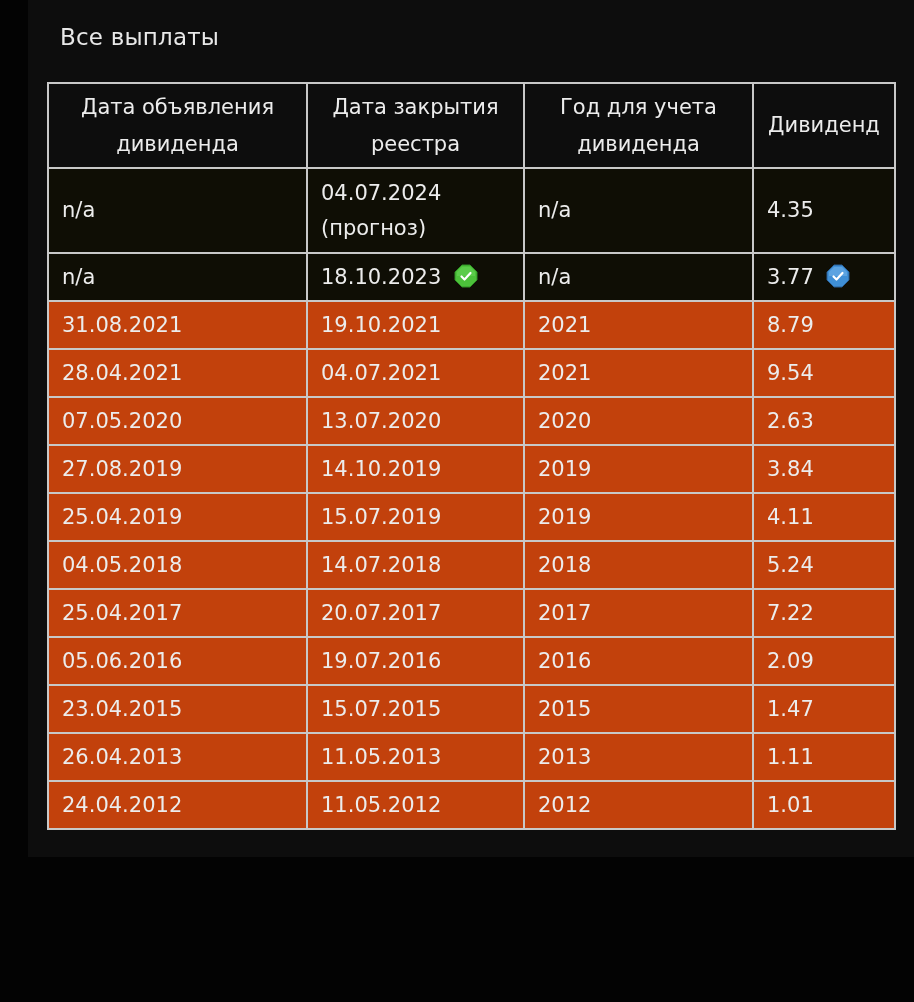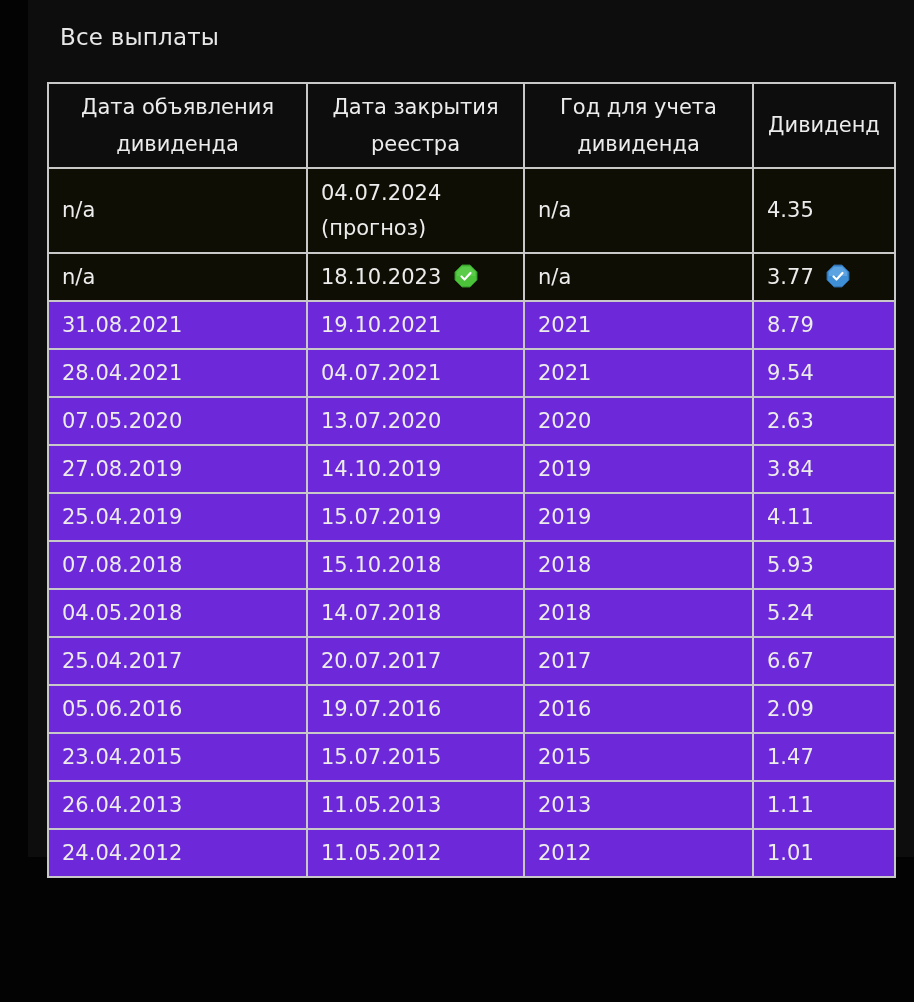--- a/index.html
+++ b/index.html
@@ -40,21 +40,21 @@
     white-space: nowrap;
   }
   th {
     background: #0d0d0d;
     text-align: center;
     padding: 0 4px;
     height: 83px;
     line-height: 37px;
     white-space: normal;
   }
-  td { height: 46px; background: #6d28d9; }
+  td { height: 46px; background: #c2410c; }
   tr.hl td { background: #0f0e05; }
   tr.forecast td { height: 83px; line-height: 35px; white-space: normal; }
   .badge {
     display: inline-block; width: 24px; height: 24px;
     vertical-align: middle; margin-left: 6px; margin-top: -4px;
   }
 </style>
 </head>
 <body>
 
@@ -134,36 +134,30 @@
           <td>2019</td>
           <td>3.84</td>
         </tr>
         <tr>
           <td>25.04.2019</td>
           <td>15.07.2019</td>
           <td>2019</td>
           <td>4.11</td>
         </tr>
         <tr>
-          <td>07.08.2018</td>
-          <td>15.10.2018</td>
-          <td>2018</td>
-          <td>5.93</td>
-        </tr>
-        <tr>
           <td>04.05.2018</td>
           <td>14.07.2018</td>
           <td>2018</td>
           <td>5.24</td>
         </tr>
         <tr>
           <td>25.04.2017</td>
           <td>20.07.2017</td>
           <td>2017</td>
-          <td>6.67</td>
+          <td>7.22</td>
         </tr>
         <tr>
           <td>05.06.2016</td>
           <td>19.07.2016</td>
           <td>2016</td>
           <td>2.09</td>
         </tr>
         <tr>
           <td>23.04.2015</td>
           <td>15.07.2015</td>

